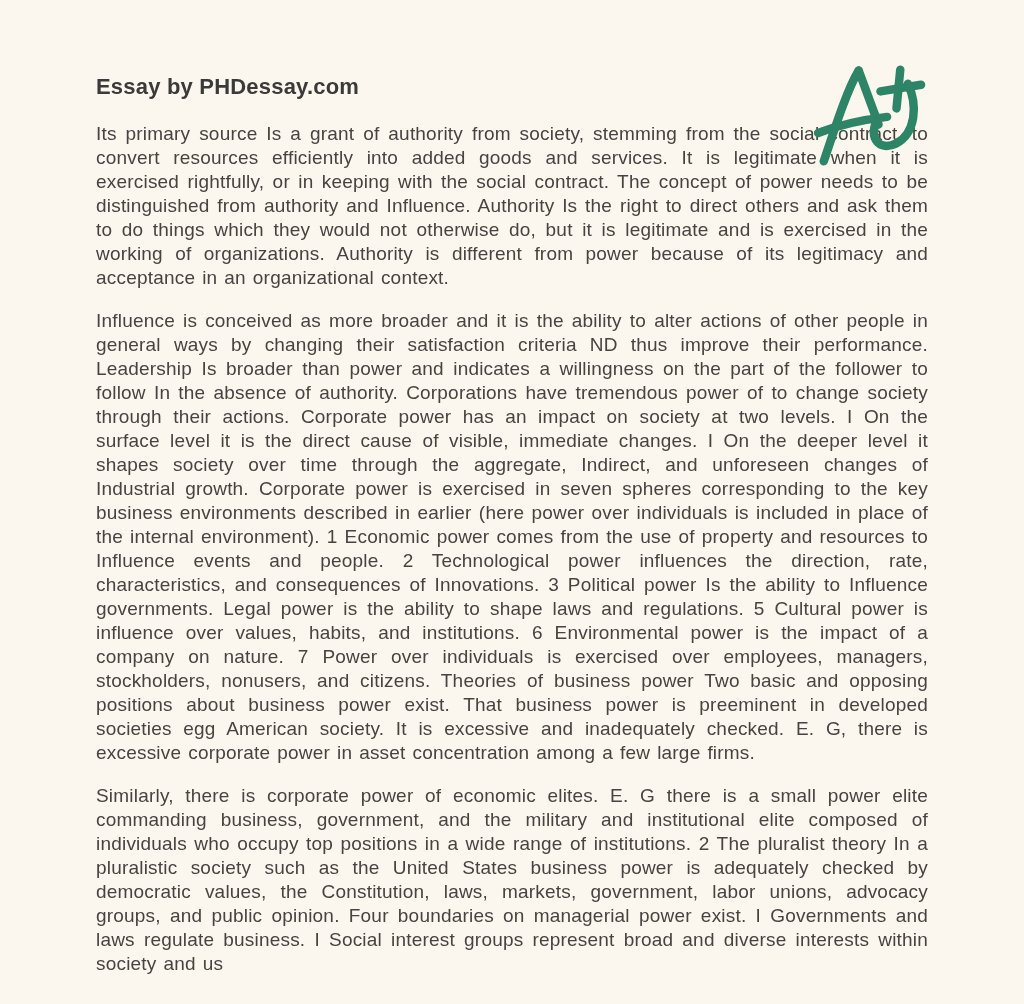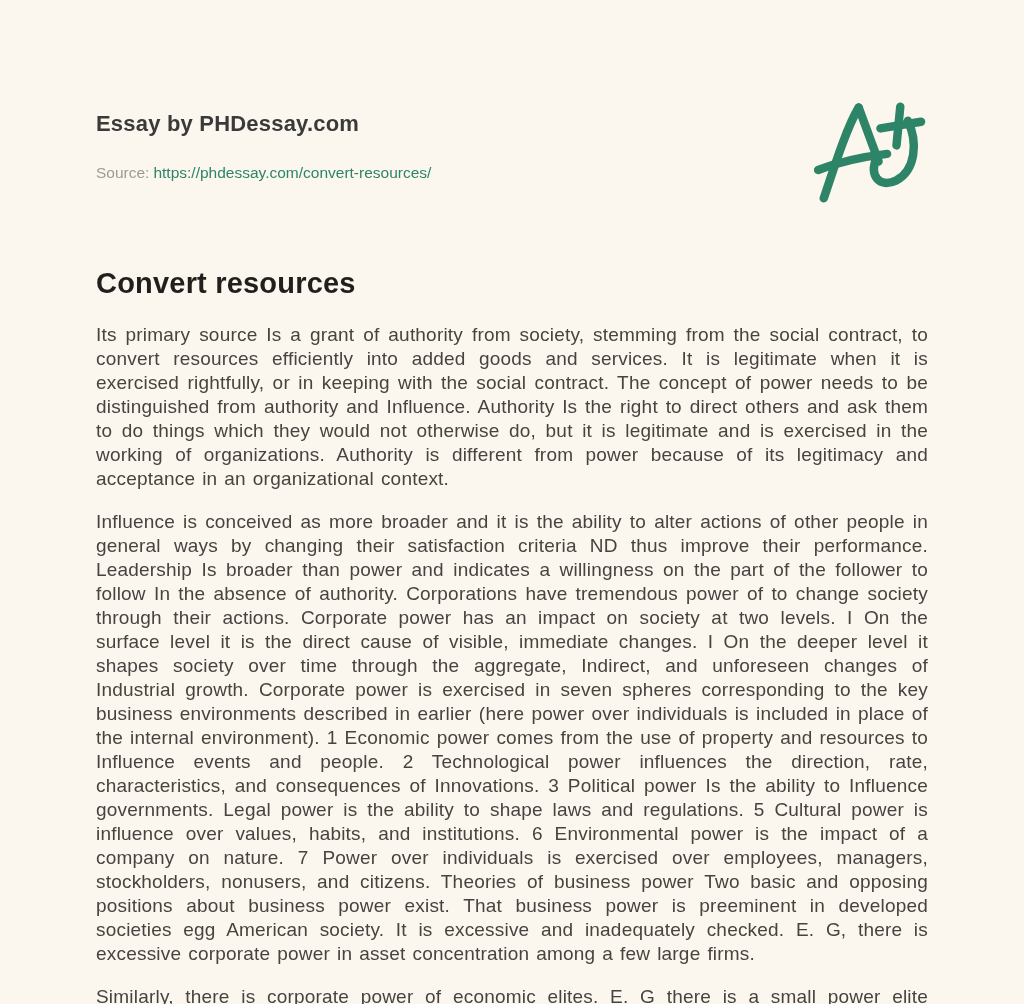--- a/index.html
+++ b/index.html
@@ -12,21 +12,20 @@
     height: 1004px;
     background: #FCF7EE;
     font-family: "Liberation Sans", sans-serif;
     overflow: hidden;
   }
   .page {
     position: relative;
     width: 1024px;
     height: 920px;
     padding: 74px 96px 0 96px;
-    margin-top: 37px;
   }
   .doc-header {
     position: relative;
   }
   .header-title {
     font-size: 22px;
     line-height: 26px;
     font-weight: bold;
     color: #3A3A3A;
     letter-spacing: 0.2px;
@@ -74,39 +73,35 @@
   }
 </style>
 </head>
 <body>
 
 <div class="page">
 
   <div class="doc-header">
     <div class="header-title">Essay by PHDessay.com</div>
 
-    <div class="source-line">
-      <span class="source-label">Source:</span><a class="source-link" href="#">https://phdessay.com/convert-resources/</a>
-    </div>
 
     <div class="logo">
       <svg viewBox="0 0 120 108" fill="none" xmlns="http://www.w3.org/2000/svg">
         <g stroke="#2E8467" stroke-width="9" stroke-linecap="round" fill="none">
           <path d="M10 103 C 21 70, 35 26, 47 7"></path>
           <path d="M47 7 L 68 64"></path>
           <path d="M4 73 C 30 63, 52 59, 77 56"></path>
           <path d="M99 21 C 110 44, 107 73, 87 84 C 68 93, 58 78, 66 60"></path>
           <path d="M91 6 L 87 47"></path>
           <path d="M70 29 L 113 22"></path>
         </g>
       </svg>
     </div>
   </div>
 
-  <h1 class="article-title">Convert resources</h1>
 
   <div class="essay">
     <p>Its primary source Is a grant of authority from society, stemming from the social contract, to convert resources efficiently into added goods and services. It is legitimate when it is exercised rightfully, or in keeping with the social contract. The concept of power needs to be distinguished from authority and Influence. Authority Is the right to direct others and ask them to do things which they would not otherwise do, but it is legitimate and is exercised in the working of organizations. Authority is different from power because of its legitimacy and acceptance in an organizational context.</p>
     <p>Influence is conceived as more broader and it is the ability to alter actions of other people in general ways by changing their satisfaction criteria ND thus improve their performance. Leadership Is broader than power and indicates a willingness on the part of the follower to follow In the absence of authority. Corporations have tremendous power of to change society through their actions. Corporate power has an impact on society at two levels. I On the surface level it is the direct cause of visible, immediate changes. I On the deeper level it shapes society over time through the aggregate, Indirect, and unforeseen changes of Industrial growth. Corporate power is exercised in seven spheres corresponding to the key business environments described in earlier (here power over individuals is included in place of the internal environment). 1 Economic power comes from the use of property and resources to Influence events and people. 2 Technological power influences the direction, rate, characteristics, and consequences of Innovations. 3 Political power Is the ability to Influence governments. Legal power is the ability to shape laws and regulations. 5 Cultural power is influence over values, habits, and institutions. 6 Environmental power is the impact of a company on nature. 7 Power over individuals is exercised over employees, managers, stockholders, nonusers, and citizens. Theories of business power Two basic and opposing positions about business power exist. That business power is preeminent in developed societies egg American society. It is excessive and inadequately checked. E. G, there is excessive corporate power in asset concentration among a few large firms.</p>
     <p>Similarly, there is corporate power of economic elites. E. G there is a small power elite commanding business, government, and the military and institutional elite composed of individuals who occupy top positions in a wide range of institutions. 2 The pluralist theory In a pluralistic society such as the United States business power is adequately checked by democratic values, the Constitution, laws, markets, government, labor unions, advocacy groups, and public opinion. Four boundaries on managerial power exist. I Governments and laws regulate business. I Social interest groups represent broad and diverse interests within society and us</p>
   </div>
 
 </div>
 
 </body></html>

